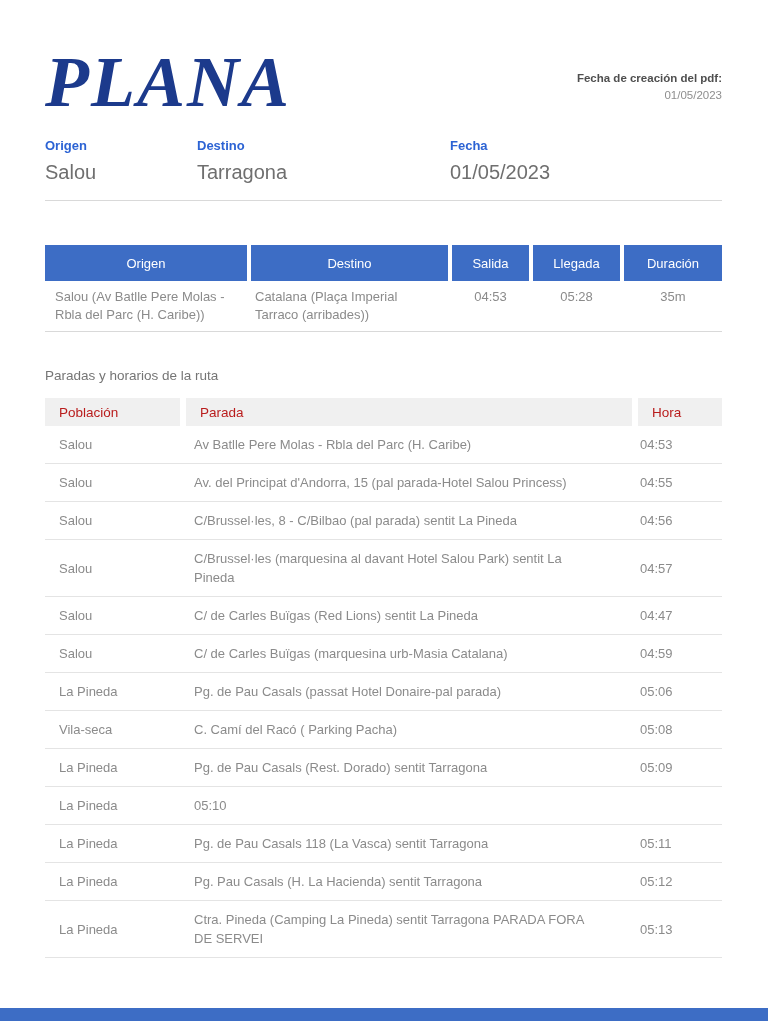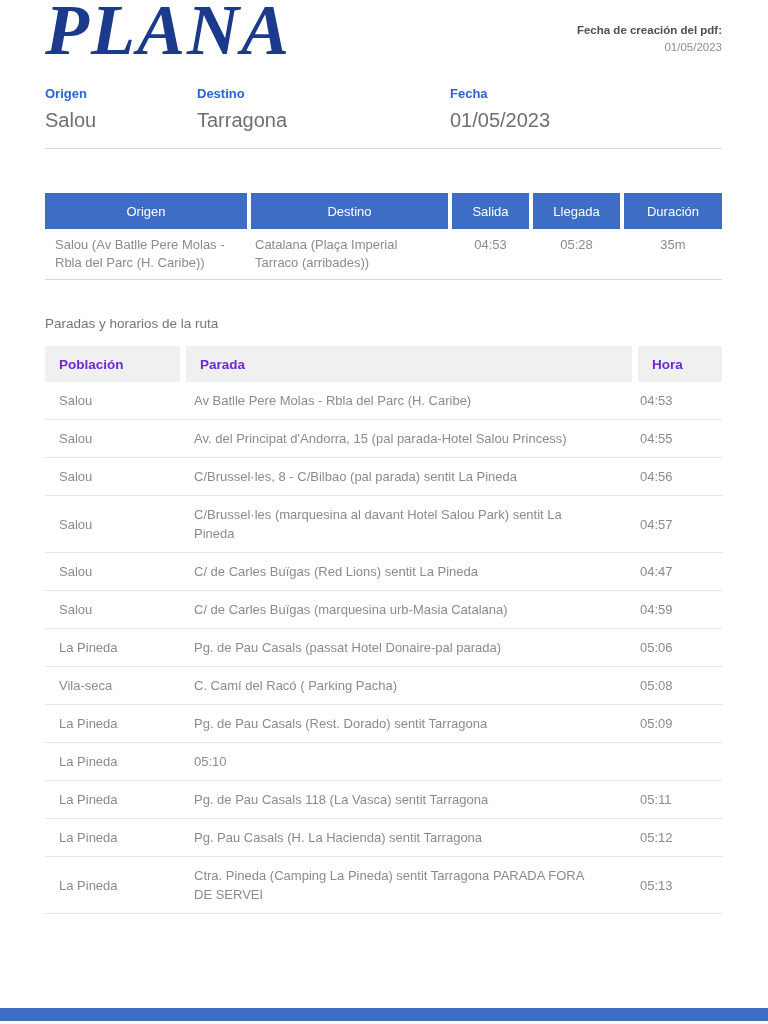--- a/index.html
+++ b/index.html
@@ -13,21 +13,21 @@
     --row-border:#e4e4e4;
     --divider:#d9d9d9;
   }
   *{margin:0;padding:0;box-sizing:border-box;}
   html,body{width:768px;height:1024px;background:#ffffff;overflow:hidden;
     font-family:"Liberation Sans", sans-serif;}
   .page{position:relative;width:768px;height:1024px;background:#fff;}
   .content{width:677px;margin-left:45px;}
 
   
-  .top-row{display:flex;justify-content:space-between;align-items:center;}
+  .top-row{display:flex;justify-content:space-between;align-items:flex-start;padding-top:52px;}
   .logo{font-family:"Liberation Serif", serif;font-style:italic;font-weight:bold;
     font-size:72px;line-height:60px;letter-spacing:2px;color:var(--brand-navy);
     height:60px;display:flex;align-items:center;}
   .pdf-meta{text-align:right;margin-top:18px;line-height:17px;}
   .pdf-meta .label{font-size:11.5px;font-weight:bold;color:var(--text-dark-gray);}
   .pdf-meta .value{font-size:11.5px;color:#8e8e8e;}
 
   
   .trip-info{display:flex;margin-top:26px;}
   .trip-col{display:flex;flex-direction:column;}
@@ -52,22 +52,22 @@
   .w-llegada{width:87px;}
   .w-duracion{width:98px;}
   .sum-row .w-origen{padding-left:10px;padding-right:8px;width:202px;}
   .sum-row .w-destino{padding-left:4px;padding-right:8px;width:197px;}
   .sum-row .t-center{text-align:center;}
 
   
   .stops-title{margin-top:36px;font-size:13.5px;color:#757575;}
   .stops-table{margin-top:15px;}
   .stops-header{display:flex;gap:6px;}
-  .stops-header .hcell{background:var(--header-bg);color:#6d28d9;font-weight:bold;
-    font-size:13.5px;height:36px;display:flex;align-items:center;padding-left:14px;}
+  .stops-header .hcell{background:var(--header-bg);color:#b91c1c;font-weight:normal;
+    font-size:13.5px;height:28px;display:flex;align-items:center;padding-left:14px;}
   .col-poblacion{width:135px;}
   .col-parada{width:446px;}
   .col-hora{width:84px;flex:1;}
   .srow{display:flex;border-bottom:1px solid var(--row-border);padding:9px 0;
     align-items:center;}
   .srow .cell{font-size:13px;color:var(--text-light-gray);line-height:19px;
     padding-left:14px;}
   .srow .col-parada{padding-right:22px;}
 
   

